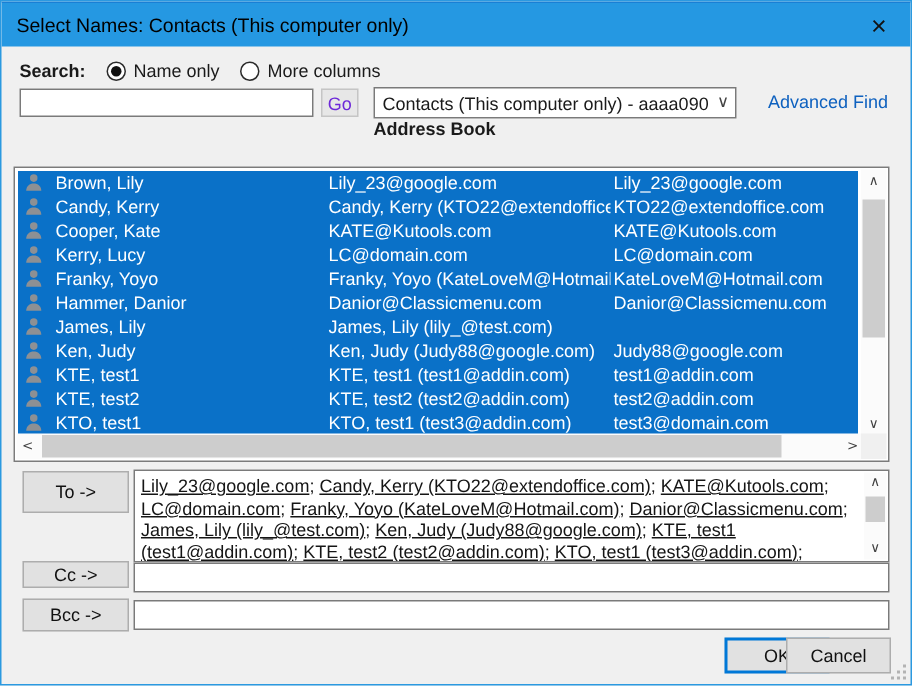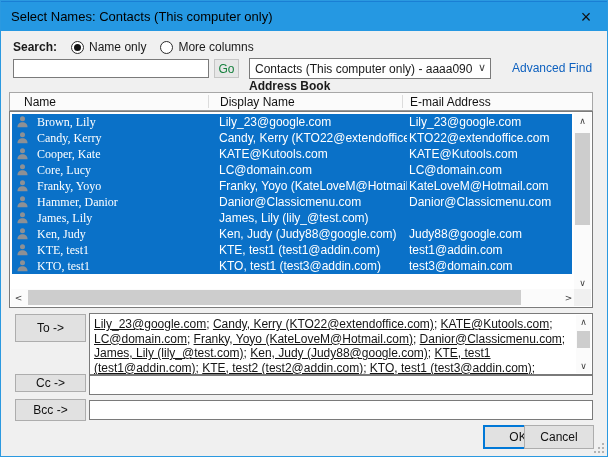--- a/index.html
+++ b/index.html
@@ -21,21 +21,21 @@
   .bold{font-weight:bold;}
   .radio-wrap{display:flex; align-items:center; margin-left:14px;}
   .radio{width:13px; height:13px; border:1px solid #2b2b2b; border-radius:50%;
          background:#fff; margin-right:5px; position:relative; flex:0 0 auto;}
   .radio.on::after{content:""; position:absolute; left:2px; top:2px; width:7px; height:7px;
                    border-radius:50%; background:#111;}
   .ab-label{position:absolute; left:248px; top:38px; font-weight:bold;margin-top:40px;}
   .search-input{position:absolute; left:12px; top:58px; width:196px; height:19px;
                 border:1px solid #7a7a7a; background:#fff; font-size:12px; padding:0 3px;}
   .go-btn{position:absolute; left:213px; top:58px; width:25px; height:19px;
-          background:#e7e7e7; border:1px solid #c5c5c5; color:#15803d;
+          background:#e7e7e7; border:1px solid #c5c5c5; color:#6d28d9;
           display:flex; align-items:center; justify-content:center; font-size:12px;}
   .combo{position:absolute; left:248px; top:57px; width:242px; height:21px;
          background:#fff; border:1px solid #7a7a7a; display:flex; align-items:center;
          padding:0 18px 0 5px; overflow:hidden;}
   .combo .val{white-space:nowrap; overflow:hidden;}
   .combo .chev{position:absolute; right:4px; top:2px; color:#444; font-size:11px;}
   .adv-find{position:absolute; left:511px; top:60px; color:var(--link); cursor:pointer;}
   
   .colhead{position:absolute; left:8px; top:91px; width:584px; height:19px;
            background:#fbfbfb; border:1px solid #a7a7a7; border-bottom:1px solid #9a9a9a;}
@@ -43,21 +43,21 @@
   .colhead .sep{position:absolute; top:2px; width:1px; height:13px; background:#dcdcdc;}
   
   .listbox{position:absolute; left:8px; top:110px; width:584px; height:197px;
            background:#fff; border:1px solid #7b7b7b;}
   .rows{position:absolute; left:2px; top:2px; right:20px;}
   .crow{position:relative; height:16px; line-height:16px; white-space:nowrap;}
   .crow.sel{background:var(--sel); color:#fff;}
   .crow span{position:absolute; overflow:hidden; white-space:nowrap;}
   .cicon{left:4px; top:1px; width:14px; height:14px;}
   .cicon svg{fill:#8d9094;}
-  .c-name{left:25px; width:178px;font-family:Liberation Serif, serif;}
+  .c-name{left:25px; width:178px;}
   .c-display{left:207px; width:188px;}
   .c-email{left:397px; width:162px;}
   
   .sb-arrow{position:absolute; display:flex; align-items:center; justify-content:center;
             color:#404040; font-size:9px; font-family:"DejaVu Sans",sans-serif;}
   .vsb{position:absolute; top:1px; right:1px; width:17px; height:177px; background:#fbfbfb;}
   .vsb .up{top:0; left:0; width:17px; height:15px;}
   .vsb .down{bottom:0; left:0; width:17px; height:15px;}
   .vsb .thumb{position:absolute; left:1px; top:20px; width:15px; height:92px; background:#cdcdcd;}
   .hsb{position:absolute; left:1px; bottom:1px; height:17px; width:565px; background:#fbfbfb;}
@@ -116,27 +116,20 @@
 
   <input class="search-input" value="" style="">
   <div class="go-btn">Go</div>
 
   <div class="combo">
     <span class="val">Contacts (This computer only) - aaaa090909</span>
     <span class="chev">∨</span>
   </div>
   <div class="adv-find">Advanced Find</div>
 
-  <div class="colhead">
-    <span class="col" style="left:14px">Name</span>
-    <span class="col" style="left:210px">Display Name</span>
-    <span class="col" style="left:400px">E-mail Address</span>
-    <span class="sep" style="left:198px"></span>
-    <span class="sep" style="left:392px"></span>
-  </div>
 
   <div class="listbox">
     <div class="rows">
         <div class="crow sel">
           <span class="cicon"><svg viewBox="0 0 16 16" width="13" height="13">
               <circle cx="8" cy="4.6" r="3.1"></circle>
               <path d="M1.8 15 C1.8 11.2 4.5 9 8 9 s6.2 2.2 6.2 6 Z"></path>
             </svg></span>
           <span class="c-name">Brown, Lily</span>
           <span class="c-display">Lily_23@google.com</span>
@@ -158,21 +151,21 @@
             </svg></span>
           <span class="c-name">Cooper, Kate</span>
           <span class="c-display">KATE@Kutools.com</span>
           <span class="c-email">KATE@Kutools.com</span>
         </div>
         <div class="crow sel">
           <span class="cicon"><svg viewBox="0 0 16 16" width="13" height="13">
               <circle cx="8" cy="4.6" r="3.1"></circle>
               <path d="M1.8 15 C1.8 11.2 4.5 9 8 9 s6.2 2.2 6.2 6 Z"></path>
             </svg></span>
-          <span class="c-name">Core, Lucy</span>
+          <span class="c-name">Kerry, Lucy</span>
           <span class="c-display">LC@domain.com</span>
           <span class="c-email">LC@domain.com</span>
         </div>
         <div class="crow sel">
           <span class="cicon"><svg viewBox="0 0 16 16" width="13" height="13">
               <circle cx="8" cy="4.6" r="3.1"></circle>
               <path d="M1.8 15 C1.8 11.2 4.5 9 8 9 s6.2 2.2 6.2 6 Z"></path>
             </svg></span>
           <span class="c-name">Franky, Yoyo</span>
           <span class="c-display">Franky, Yoyo (KateLoveM@Hotmail....</span>
@@ -205,20 +198,29 @@
           <span class="c-email">Judy88@google.com</span>
         </div>
         <div class="crow sel">
           <span class="cicon"><svg viewBox="0 0 16 16" width="13" height="13">
               <circle cx="8" cy="4.6" r="3.1"></circle>
               <path d="M1.8 15 C1.8 11.2 4.5 9 8 9 s6.2 2.2 6.2 6 Z"></path>
             </svg></span>
           <span class="c-name">KTE, test1</span>
           <span class="c-display">KTE, test1 (test1@addin.com)</span>
           <span class="c-email">test1@addin.com</span>
+        </div>
+        <div class="crow sel">
+          <span class="cicon"><svg viewBox="0 0 16 16" width="13" height="13">
+              <circle cx="8" cy="4.6" r="3.1"></circle>
+              <path d="M1.8 15 C1.8 11.2 4.5 9 8 9 s6.2 2.2 6.2 6 Z"></path>
+            </svg></span>
+          <span class="c-name">KTE, test2</span>
+          <span class="c-display">KTE, test2 (test2@addin.com)</span>
+          <span class="c-email">test2@addin.com</span>
         </div>
         <div class="crow sel">
           <span class="cicon"><svg viewBox="0 0 16 16" width="13" height="13">
               <circle cx="8" cy="4.6" r="3.1"></circle>
               <path d="M1.8 15 C1.8 11.2 4.5 9 8 9 s6.2 2.2 6.2 6 Z"></path>
             </svg></span>
           <span class="c-name">KTO, test1</span>
           <span class="c-display">KTO, test1 (test3@addin.com)</span>
           <span class="c-email">test3@domain.com</span>
         </div>

